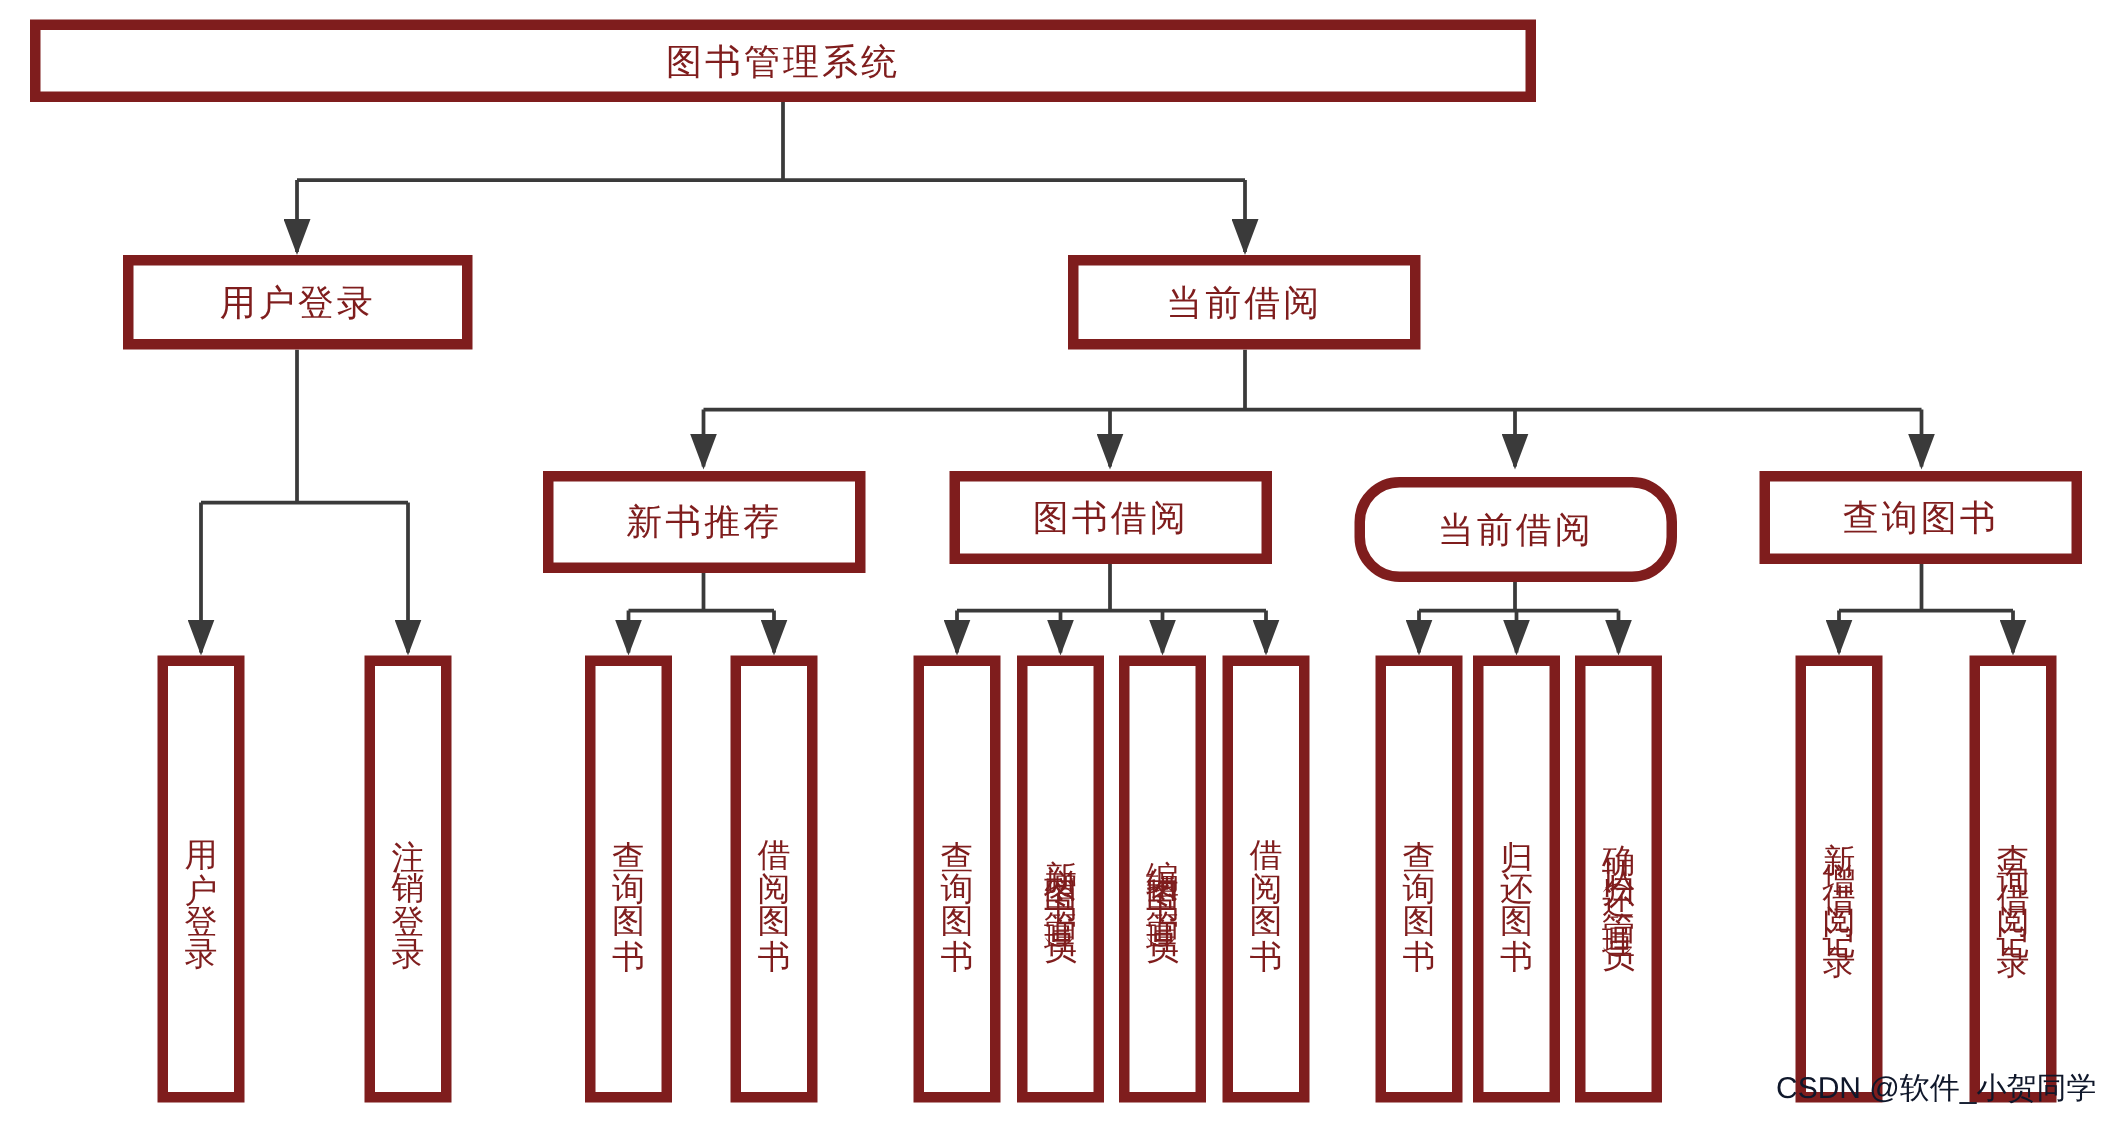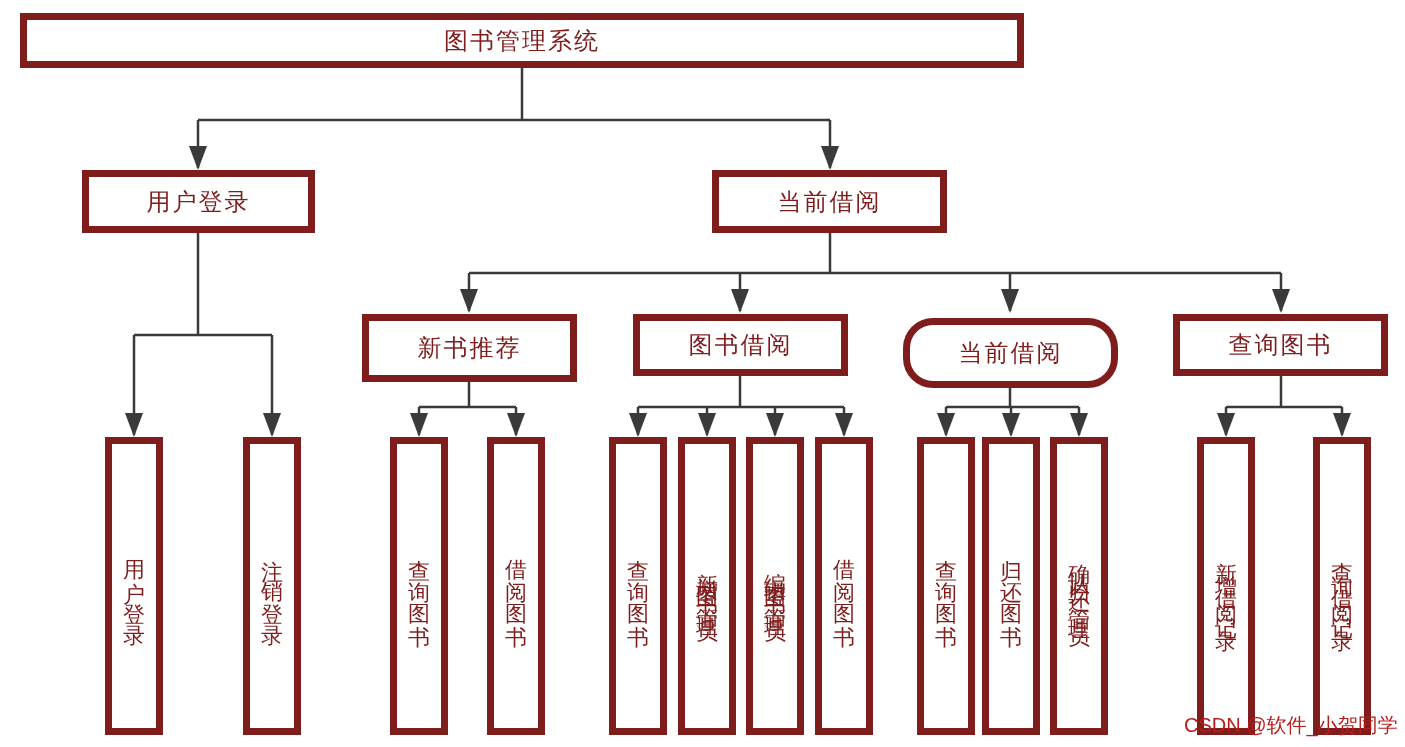--- a/index.html
+++ b/index.html
@@ -59,21 +59,21 @@
   .x-lf10 { left: 982px; }
   .x-lf11 { left: 1050px; }
   .x-lf12 { left: 1197px; }
   .x-lf13 { left: 1313px; }
 
   .watermark {
     position: absolute;
     left: 1184px;
     top: 712px;
     font-size: 20px;
-    color: #b91c1c;
+    color: #0f172a;
     white-space: nowrap;
   }
 </style>
 </head>
 <body>
 
 <div class="stage">
 
   <svg class="wires" viewBox="0 0 1405 747" xmlns="http://www.w3.org/2000/svg">
     <defs>

